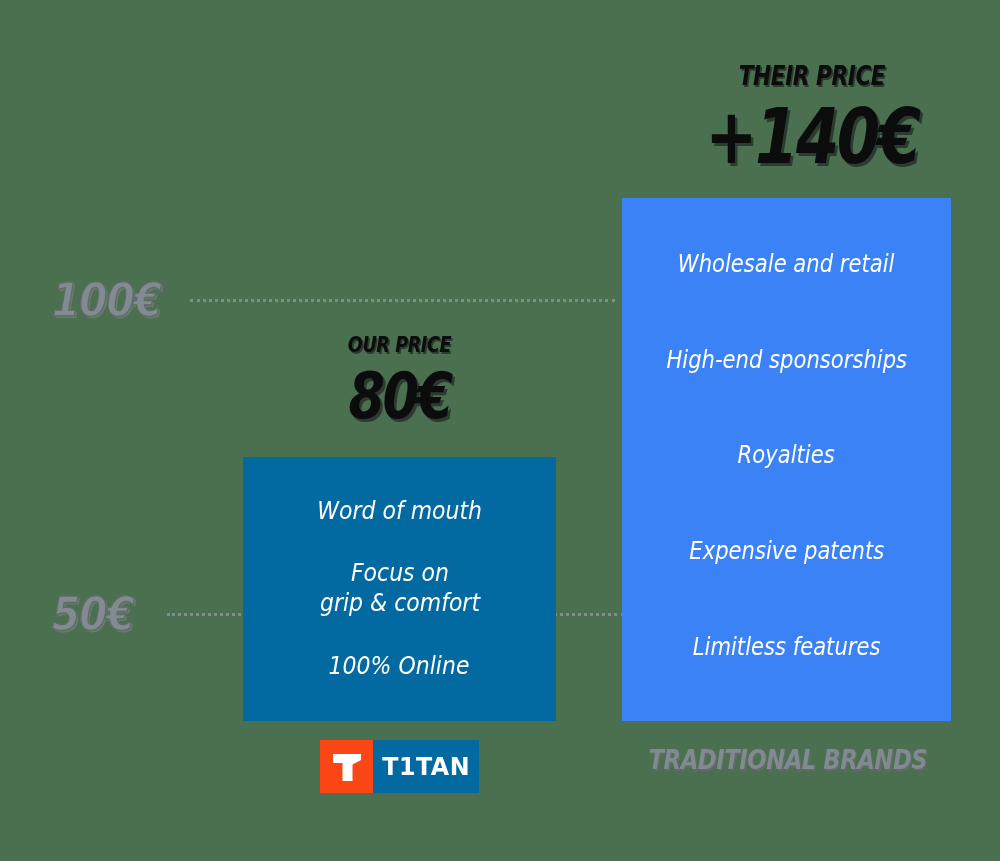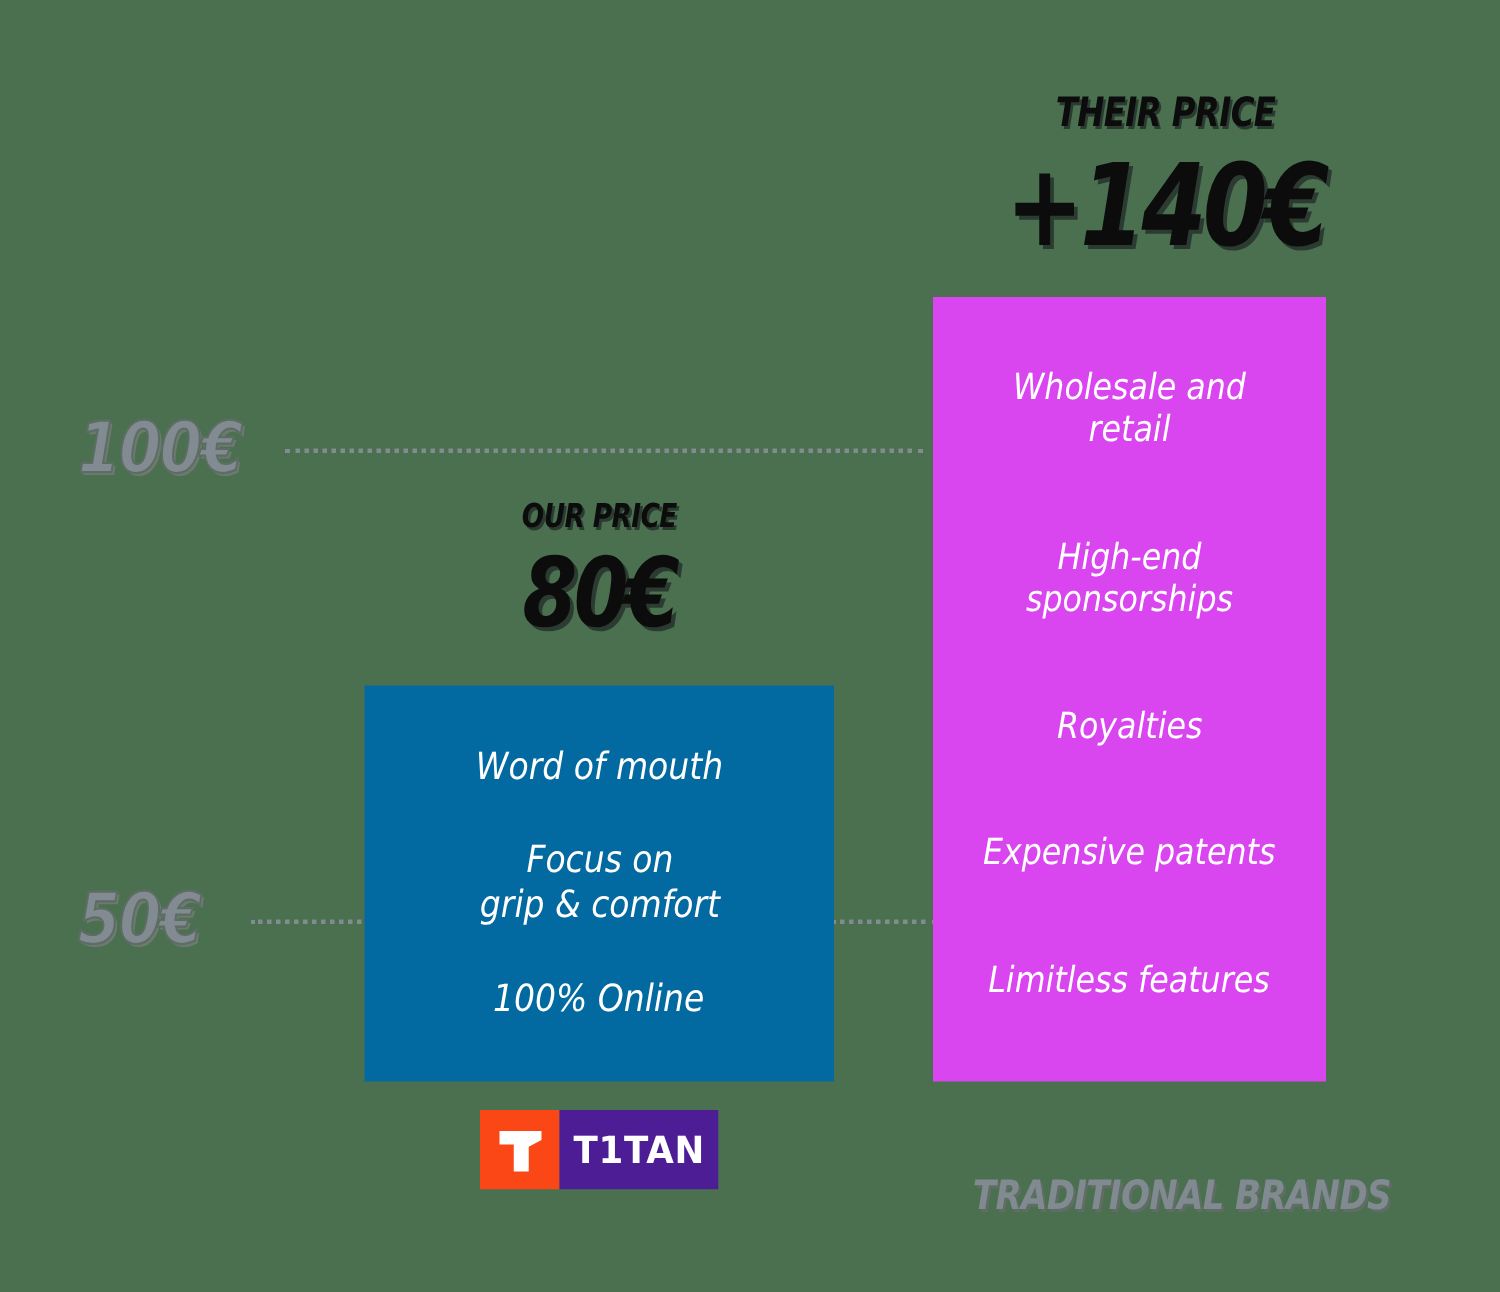--- a/index.html
+++ b/index.html
@@ -71,21 +71,21 @@
   .price-big {
     font-family: "DejaVu Sans", sans-serif;
     font-weight: 700;
     font-style: italic;
     color: #0b0c0b;
     letter-spacing: -3px;
     text-shadow: 3px 3px 0 #2c3b31;
     scale: 0.82 1;
   }
 
-  #their-head { left: 622px; width: 310px; top: 62px; }
+  #their-head { left: 657px; width: 310px; top: 62px; }
   #their-head .price-kicker { font-size: 27px; }
   #their-head .price-big { font-size: 76px; margin-top: 10px; display:block; }
 
   #our-head { left: 243px; width: 313px; top: 334px; }
   #our-head .price-kicker { font-size: 22px; }
   #our-head .price-big { font-size: 64px; margin-top: 8px; display:block; }
 
   
   .box {
     position: absolute;
@@ -112,23 +112,23 @@
     width: 313px;
     height: 264px;
     background: #0369a1;
     padding: 22px 14px 24px;
   }
   #box-titan .feature { font-size: 25px; }
 
   #box-traditional {
     left: 622px;
     top: 198px;
-    width: 262px;
+    width: 329px;
     height: 523px;
-    background: #d946ef;
+    background: #3b82f6;
     padding: 18px 12px 26px;
   }
   #box-traditional .feature { font-size: 24px; }
 
   
   #titan-logo {
     position: absolute;
     left: 320px;
     top: 740px;
     width: 159px;
@@ -139,21 +139,21 @@
   }
   .logo-mark {
     width: 53px;
     background: #fb4616;
     display: flex;
     align-items: center;
     justify-content: center;
   }
   .logo-word {
     flex: 1;
-    background: #4c1d95;
+    background: #0369a1;
     display: flex;
     align-items: center;
     justify-content: center;
   }
   .logo-word span {
     font-family: "DejaVu Sans", sans-serif;
     font-weight: 700;
     font-size: 25px;
     letter-spacing: 0.5px;
     color: #ffffff;
@@ -167,21 +167,20 @@
     width: 310px;
     text-align: center;
     font-family: "DejaVu Sans", sans-serif;
     font-weight: 700;
     font-style: italic;
     font-size: 27px;
     letter-spacing: -0.5px;
     color: #818a91;
     text-shadow: 2px 2px 0 #5f6d64;
     white-space: nowrap;
-    margin-top: 38px;
   }
   #traditional-footer span { display:inline-block; scale: 0.84 1; }
 </style>
 </head>
 <body>
 
 <div id="stage">
 
   <div class="axis-row" style="top:299px">
     <div class="axis-label">100€</div>

